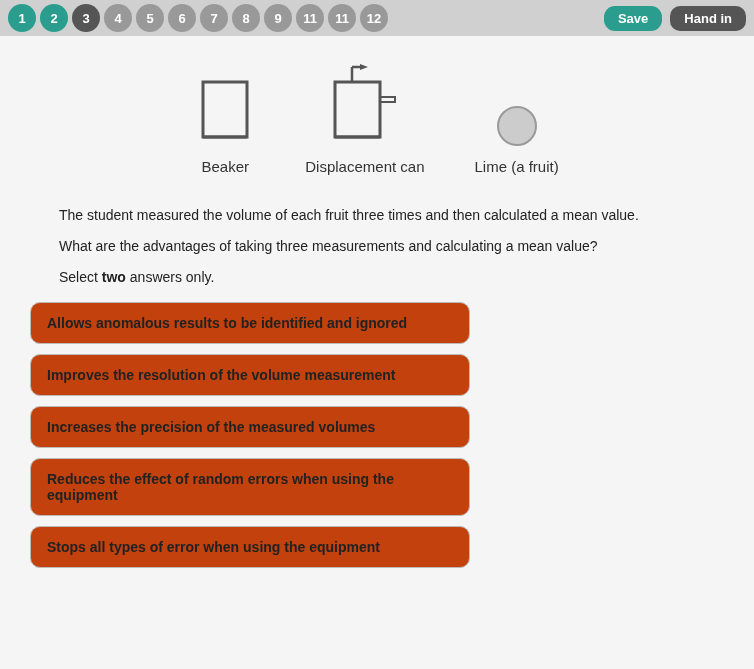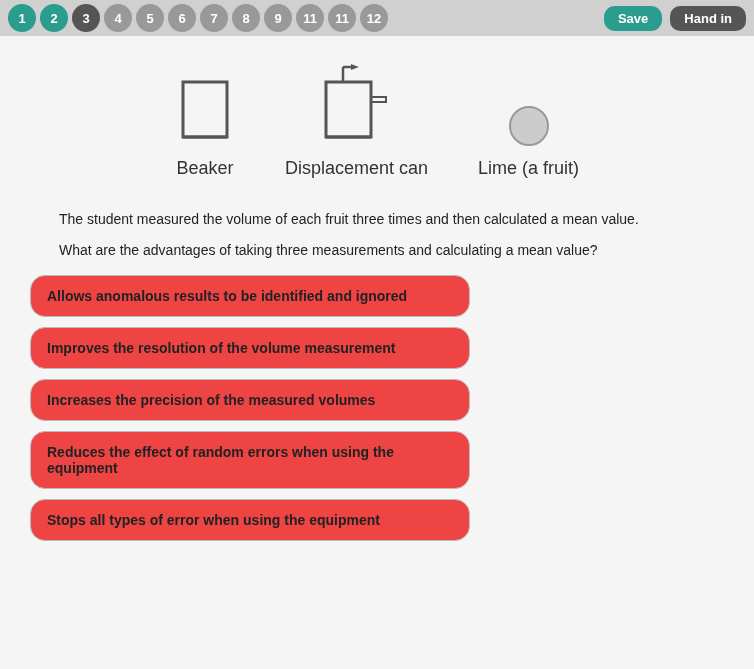--- a/index.html
+++ b/index.html
@@ -73,21 +73,21 @@
       margin-bottom: 20px;
       padding: 10px 0;
     }
     .equipment-item {
       display: flex;
       flex-direction: column;
       align-items: center;
       gap: 6px;
     }
     .equipment-label {
-      font-size: 18px;
+      font-size: 15px;
       color: #333;
     }
 
     
     .beaker-svg { width: 60px; height: 80px; }
     
     .displacement-svg { width: 70px; height: 90px; }
     
     .cylinder-svg { width: 50px; height: 120px; }
     
@@ -111,23 +111,23 @@
     .question-text .bold { font-weight: bold; }
 
     
     .answers-container {
       display: flex;
       flex-direction: column;
       gap: 10px;
       margin-top: 14px;
     }
     .answer-option {
-      background: #ef4444;
+      background: #c2410c;
       border: 1.5px solid #bbb;
-      border-radius: 15px;
+      border-radius: 10px;
       padding: 12px 16px;
       font-size: 14px;
       font-weight: bold;
       color: #222;
       cursor: pointer;
       max-width: 440px;
     }
   </style>
 </head>
 <body>
@@ -183,20 +183,23 @@
 
     <div class="equipment-item">
       <div class="lime-circle"></div>
       <span class="equipment-label">Lime (a fruit)</span>
     </div>
 
   </div>
 
   <p class="question-text">The student measured the volume of each fruit three times and then calculated a mean value.</p>
   <p class="question-text" style="margin-top:10px;">What are the advantages of taking three measurements and calculating a mean value?</p>
+  <p class="question-text" style="margin-top:6px;">
+    Select <span class="bold">two</span> answers only.
+  </p>
 
   <div class="answers-container">
     <div class="answer-option">Allows anomalous results to be identified and ignored</div>
     <div class="answer-option">Improves the resolution of the volume measurement</div>
     <div class="answer-option">Increases the precision of the measured volumes</div>
     <div class="answer-option">Reduces the effect of random errors when using the equipment</div>
     <div class="answer-option">Stops all types of error when using the equipment</div>
   </div>
 
 </main>

